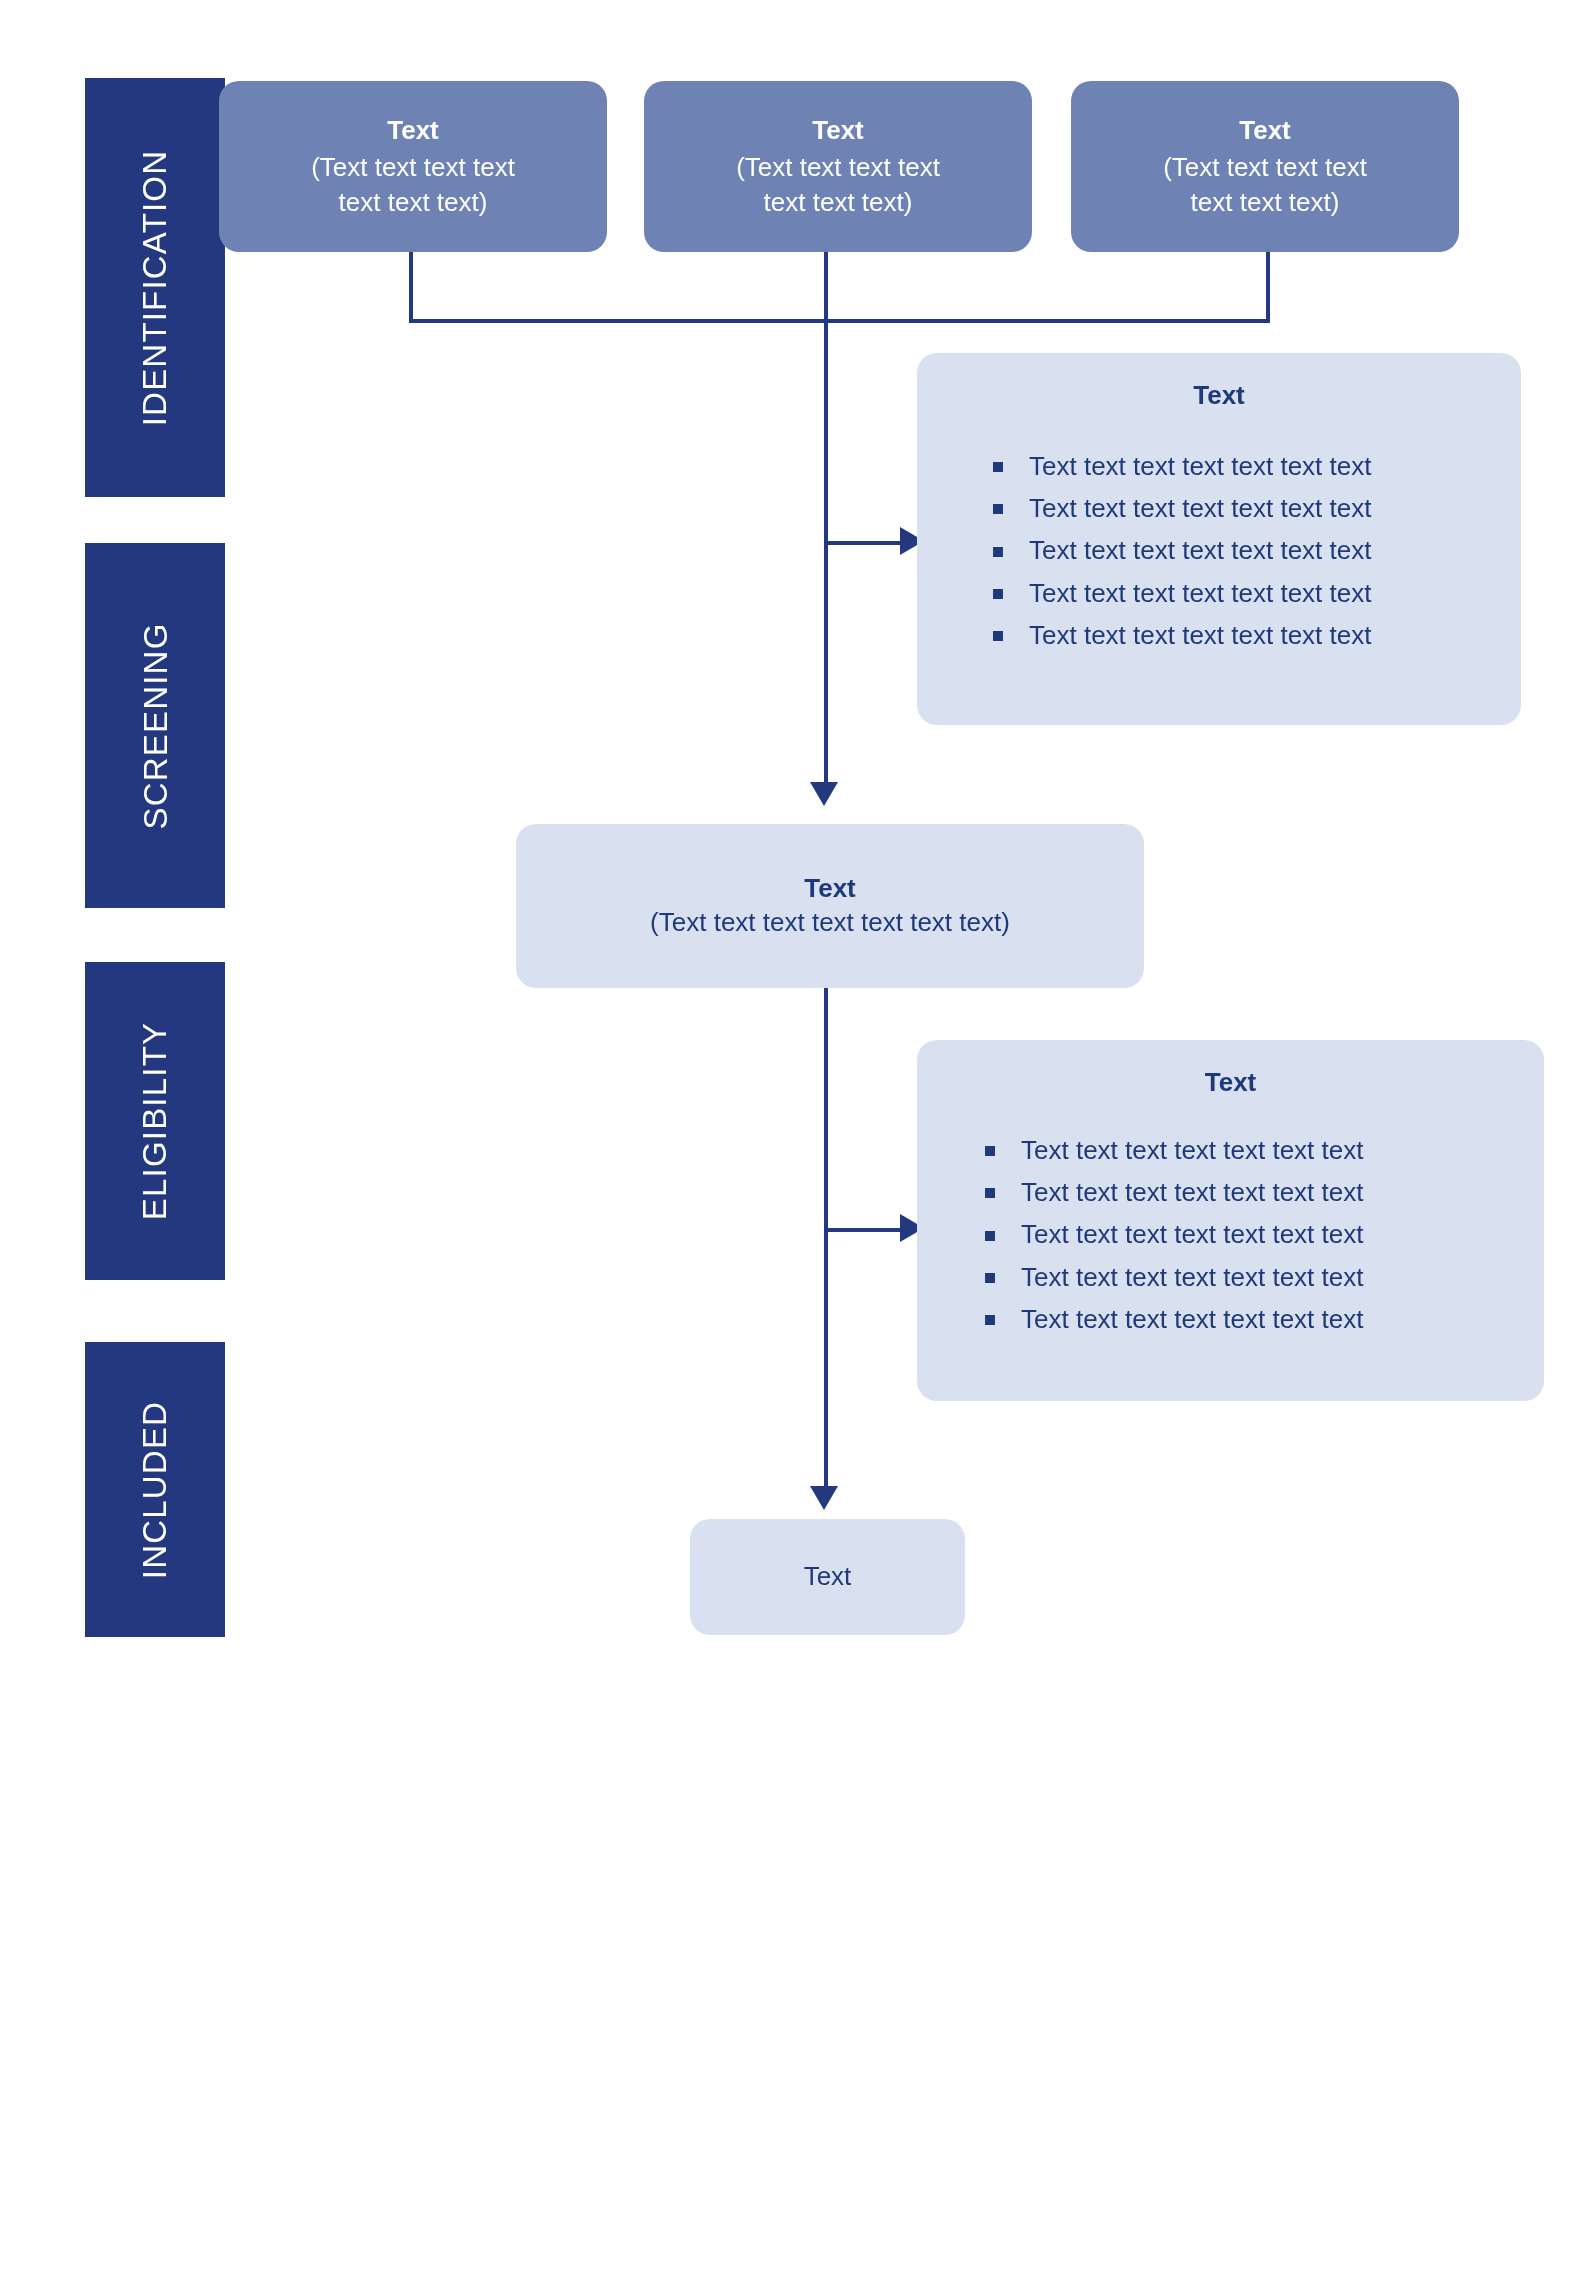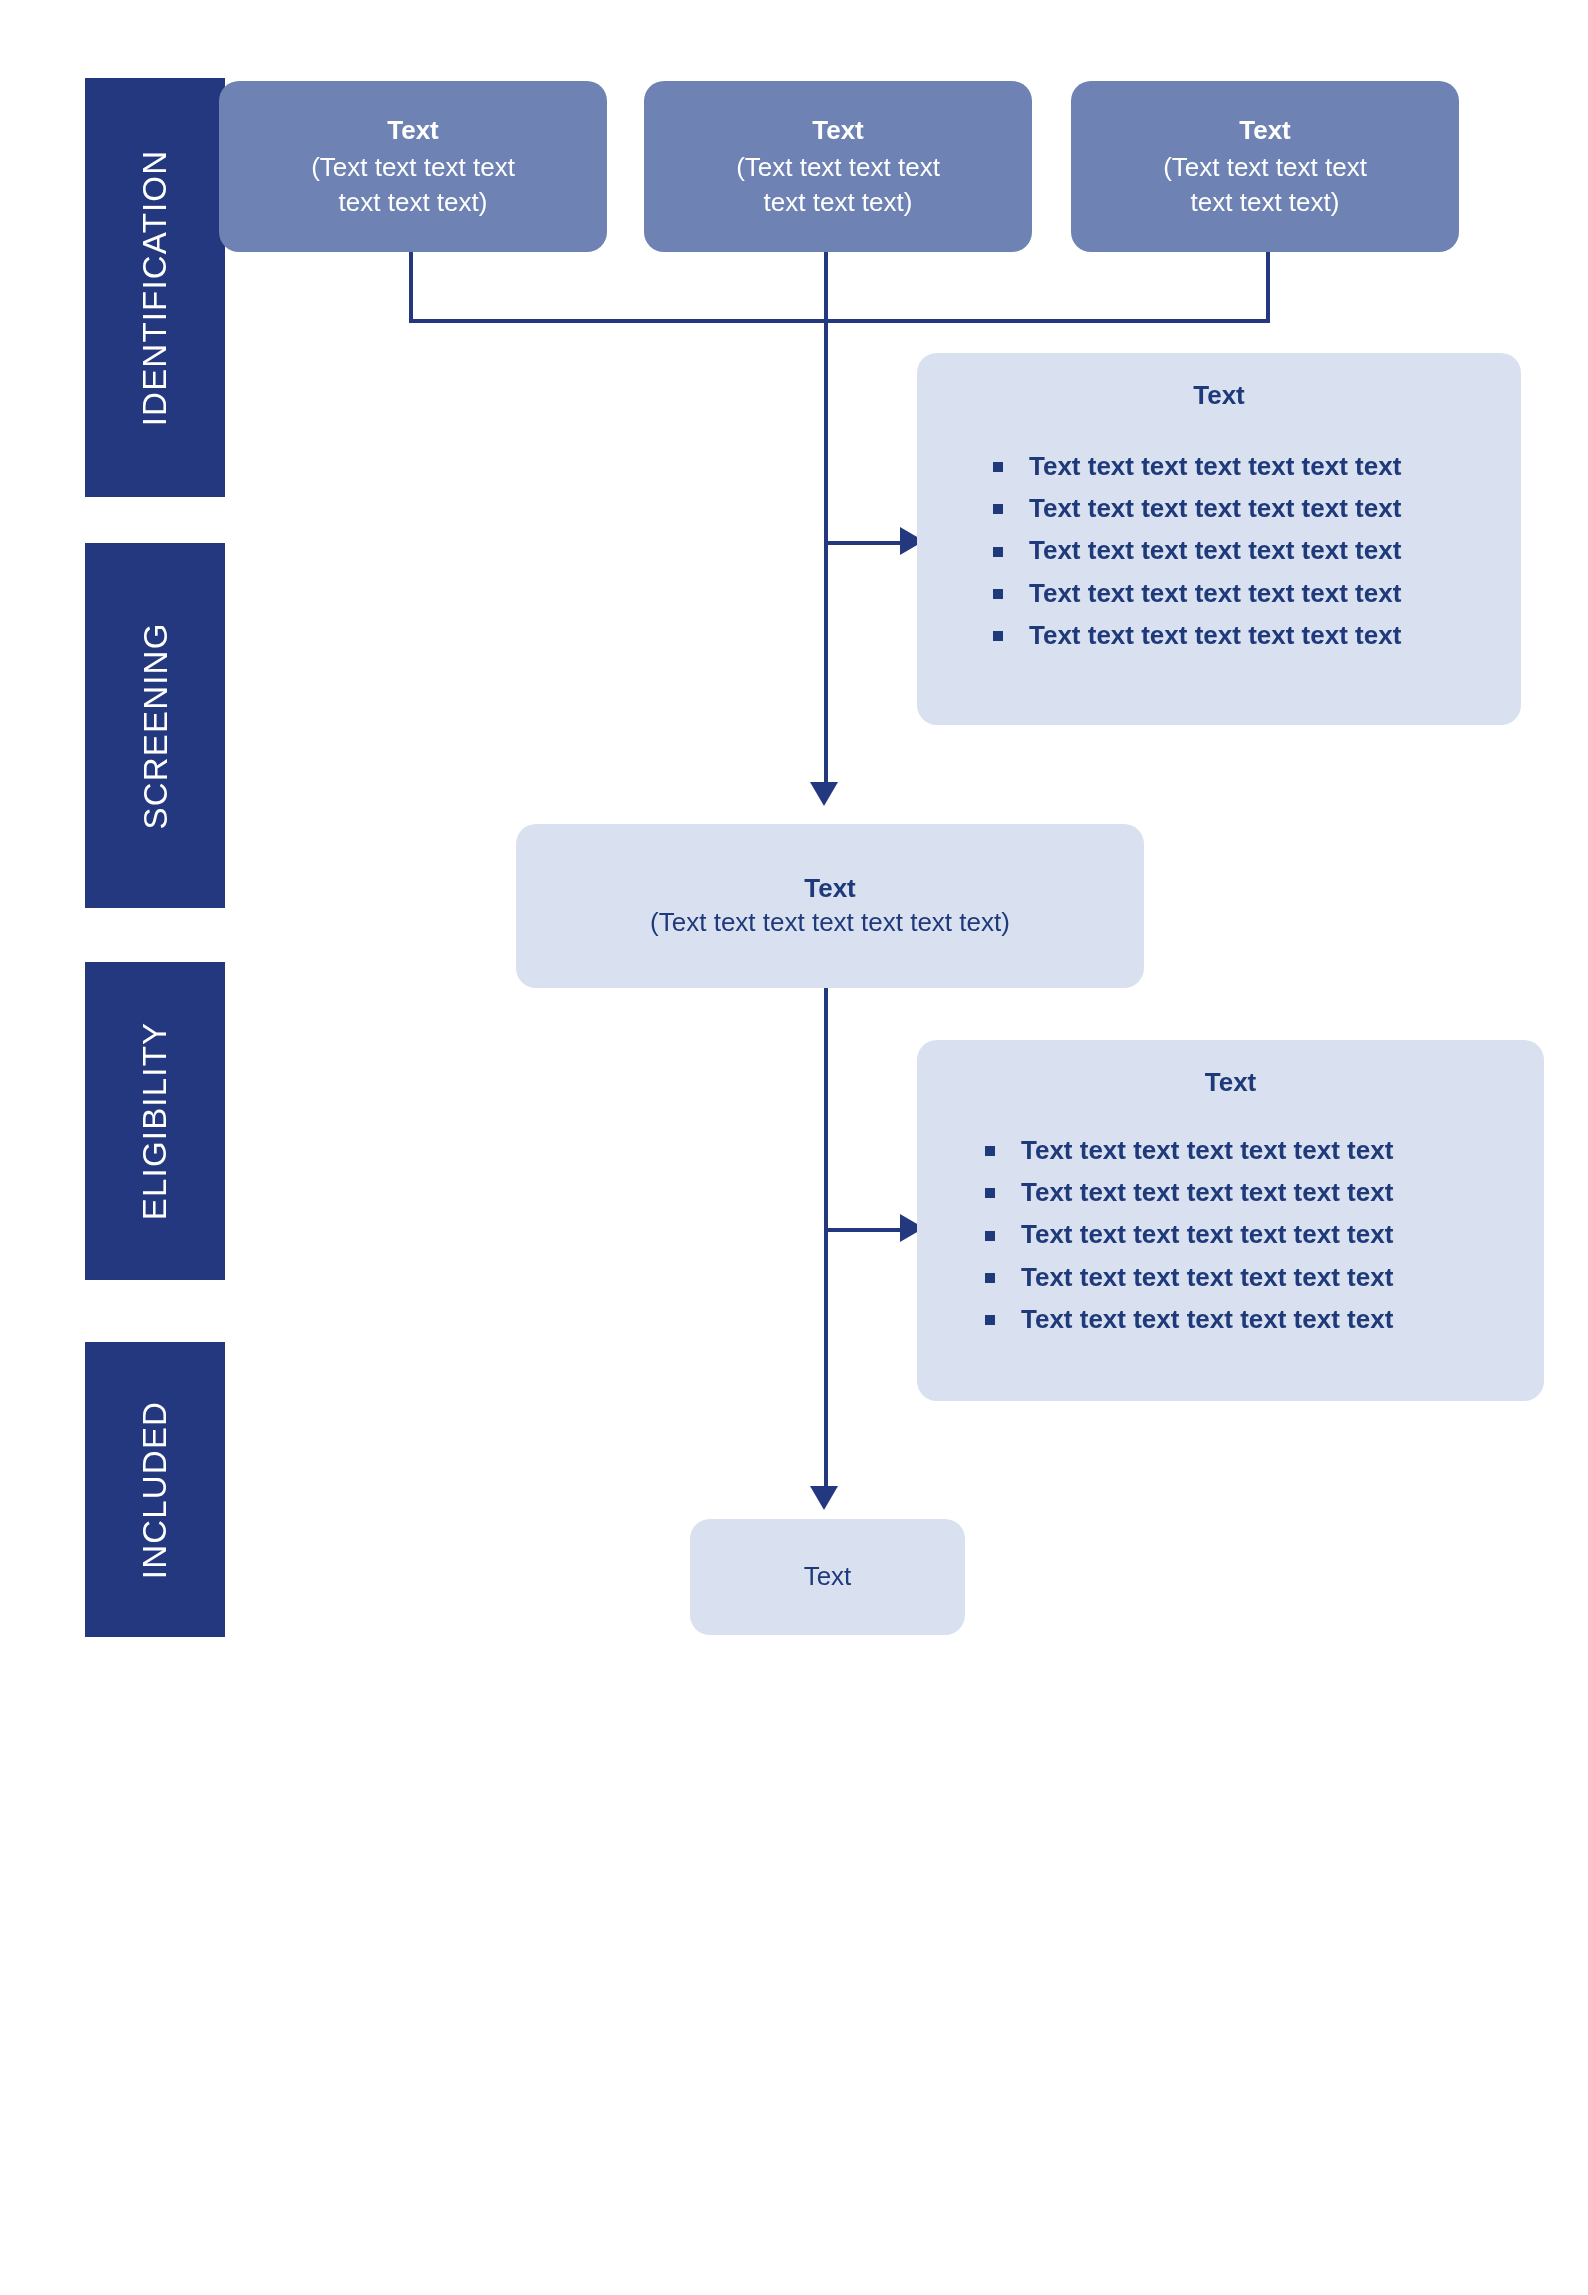--- a/index.html
+++ b/index.html
@@ -102,21 +102,20 @@
     padding: 0;
   }
   .bullet-list li {
     position: relative;
     font-size: 26px;
     color: #1F3A7A;
     line-height: 1.0;
     padding-left: 36px;
     margin-bottom: 16.3px;
     white-space: nowrap;
-    font-weight: bold;
   }
   .bullet-list li:last-child { margin-bottom: 0; }
   .bullet-list li .bullet-sq {
     position: absolute;
     left: 0;
     top: 9.3px;
     width: 10px;
     height: 10px;
     background: #1F3A7A;
     display: block;

